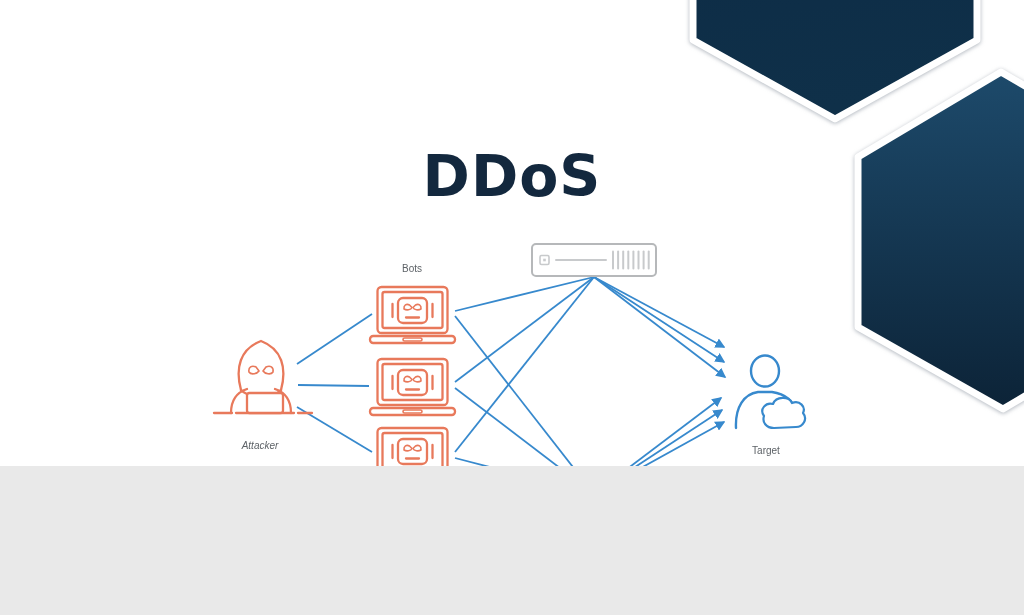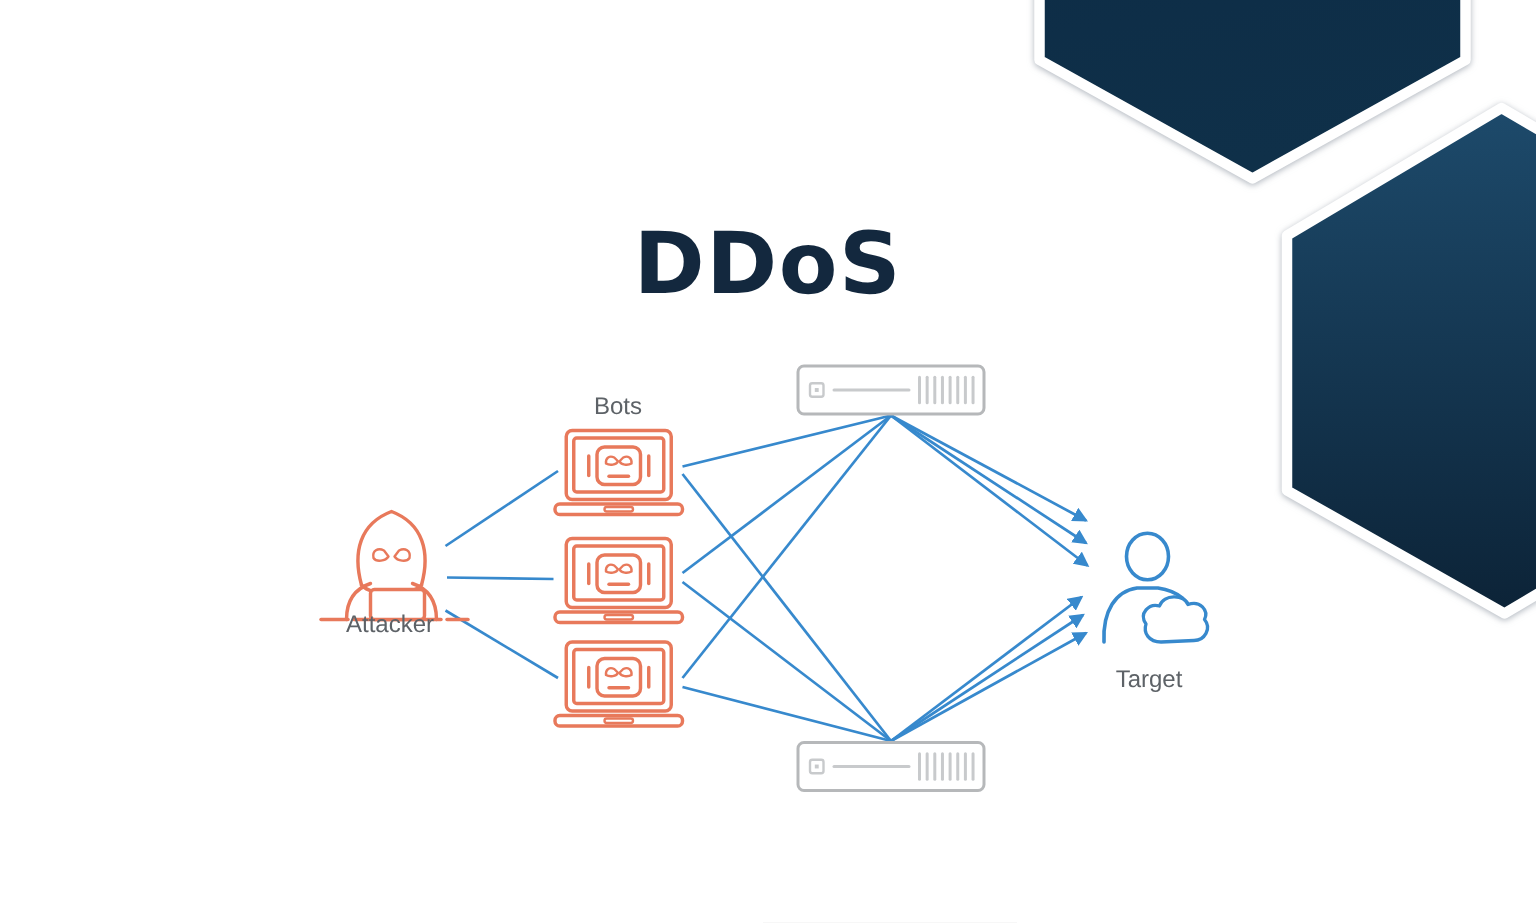--- a/index.html
+++ b/index.html
@@ -11,36 +11,36 @@
     --server-detail:#C8CACC;
     --hex-top-a:#0D2C46;
     --hex-top-b:#0F3049;
     --hex-right-a:#1D4A6B;
     --hex-right-b:#0C2337;
     --bg:#FFFFFF;
   }
   html,body{margin:0;padding:0;}
   body{font-family:"Liberation Sans",sans-serif;background:#e9e9e9;}
   .stage{
-    position:relative;width:1024px;height:615px;background:var(--bg);
+    position:relative;width:1024px;height:466px;background:var(--bg);
     overflow:hidden;margin:0 auto;
   }
   svg.diagram{position:absolute;left:0;top:0;}
   .page-title{
     position:absolute;left:0;top:148px;width:1024px;text-align:center;
     font-family:"DejaVu Sans","Liberation Sans",sans-serif;
     font-weight:bold;font-size:57px;letter-spacing:1px;color:var(--title-color);
     line-height:1;
   }
   .node-label{
     position:absolute;transform:translateX(-50%);
-    font-size:16px;color:var(--label-color);white-space:nowrap;
+    font-size:10px;color:var(--label-color);white-space:nowrap;
   }
   .label-bots{left:412px;top:263px;}
-  .label-attacker{left:260px;top:408px;}
+  .label-attacker{left:260px;top:440px;font-style:italic;}
   .label-target{left:766px;top:432px;margin-top:13px;}
 
   
   .hex-top{fill:url(#hexGradTop);stroke:#fff;stroke-width:7;stroke-linejoin:round;}
   .hex-right{fill:url(#hexGradRight);stroke:#fff;stroke-width:7;stroke-linejoin:round;}
   .hex-shadow{filter:drop-shadow(0 1px 2px rgba(110,120,135,0.55));}
   .o-stroke{stroke:var(--accent-orange);fill:none;stroke-width:2.3;stroke-linecap:round;stroke-linejoin:round;}
   .o-thin{stroke:var(--accent-orange);fill:none;stroke-width:1.6;stroke-linecap:round;stroke-linejoin:round;}
   .o-white{stroke:var(--accent-orange);fill:#fff;stroke-width:2.3;stroke-linejoin:round;}
   .blue-line{stroke:var(--line-blue);stroke-width:1.8;fill:none;}

